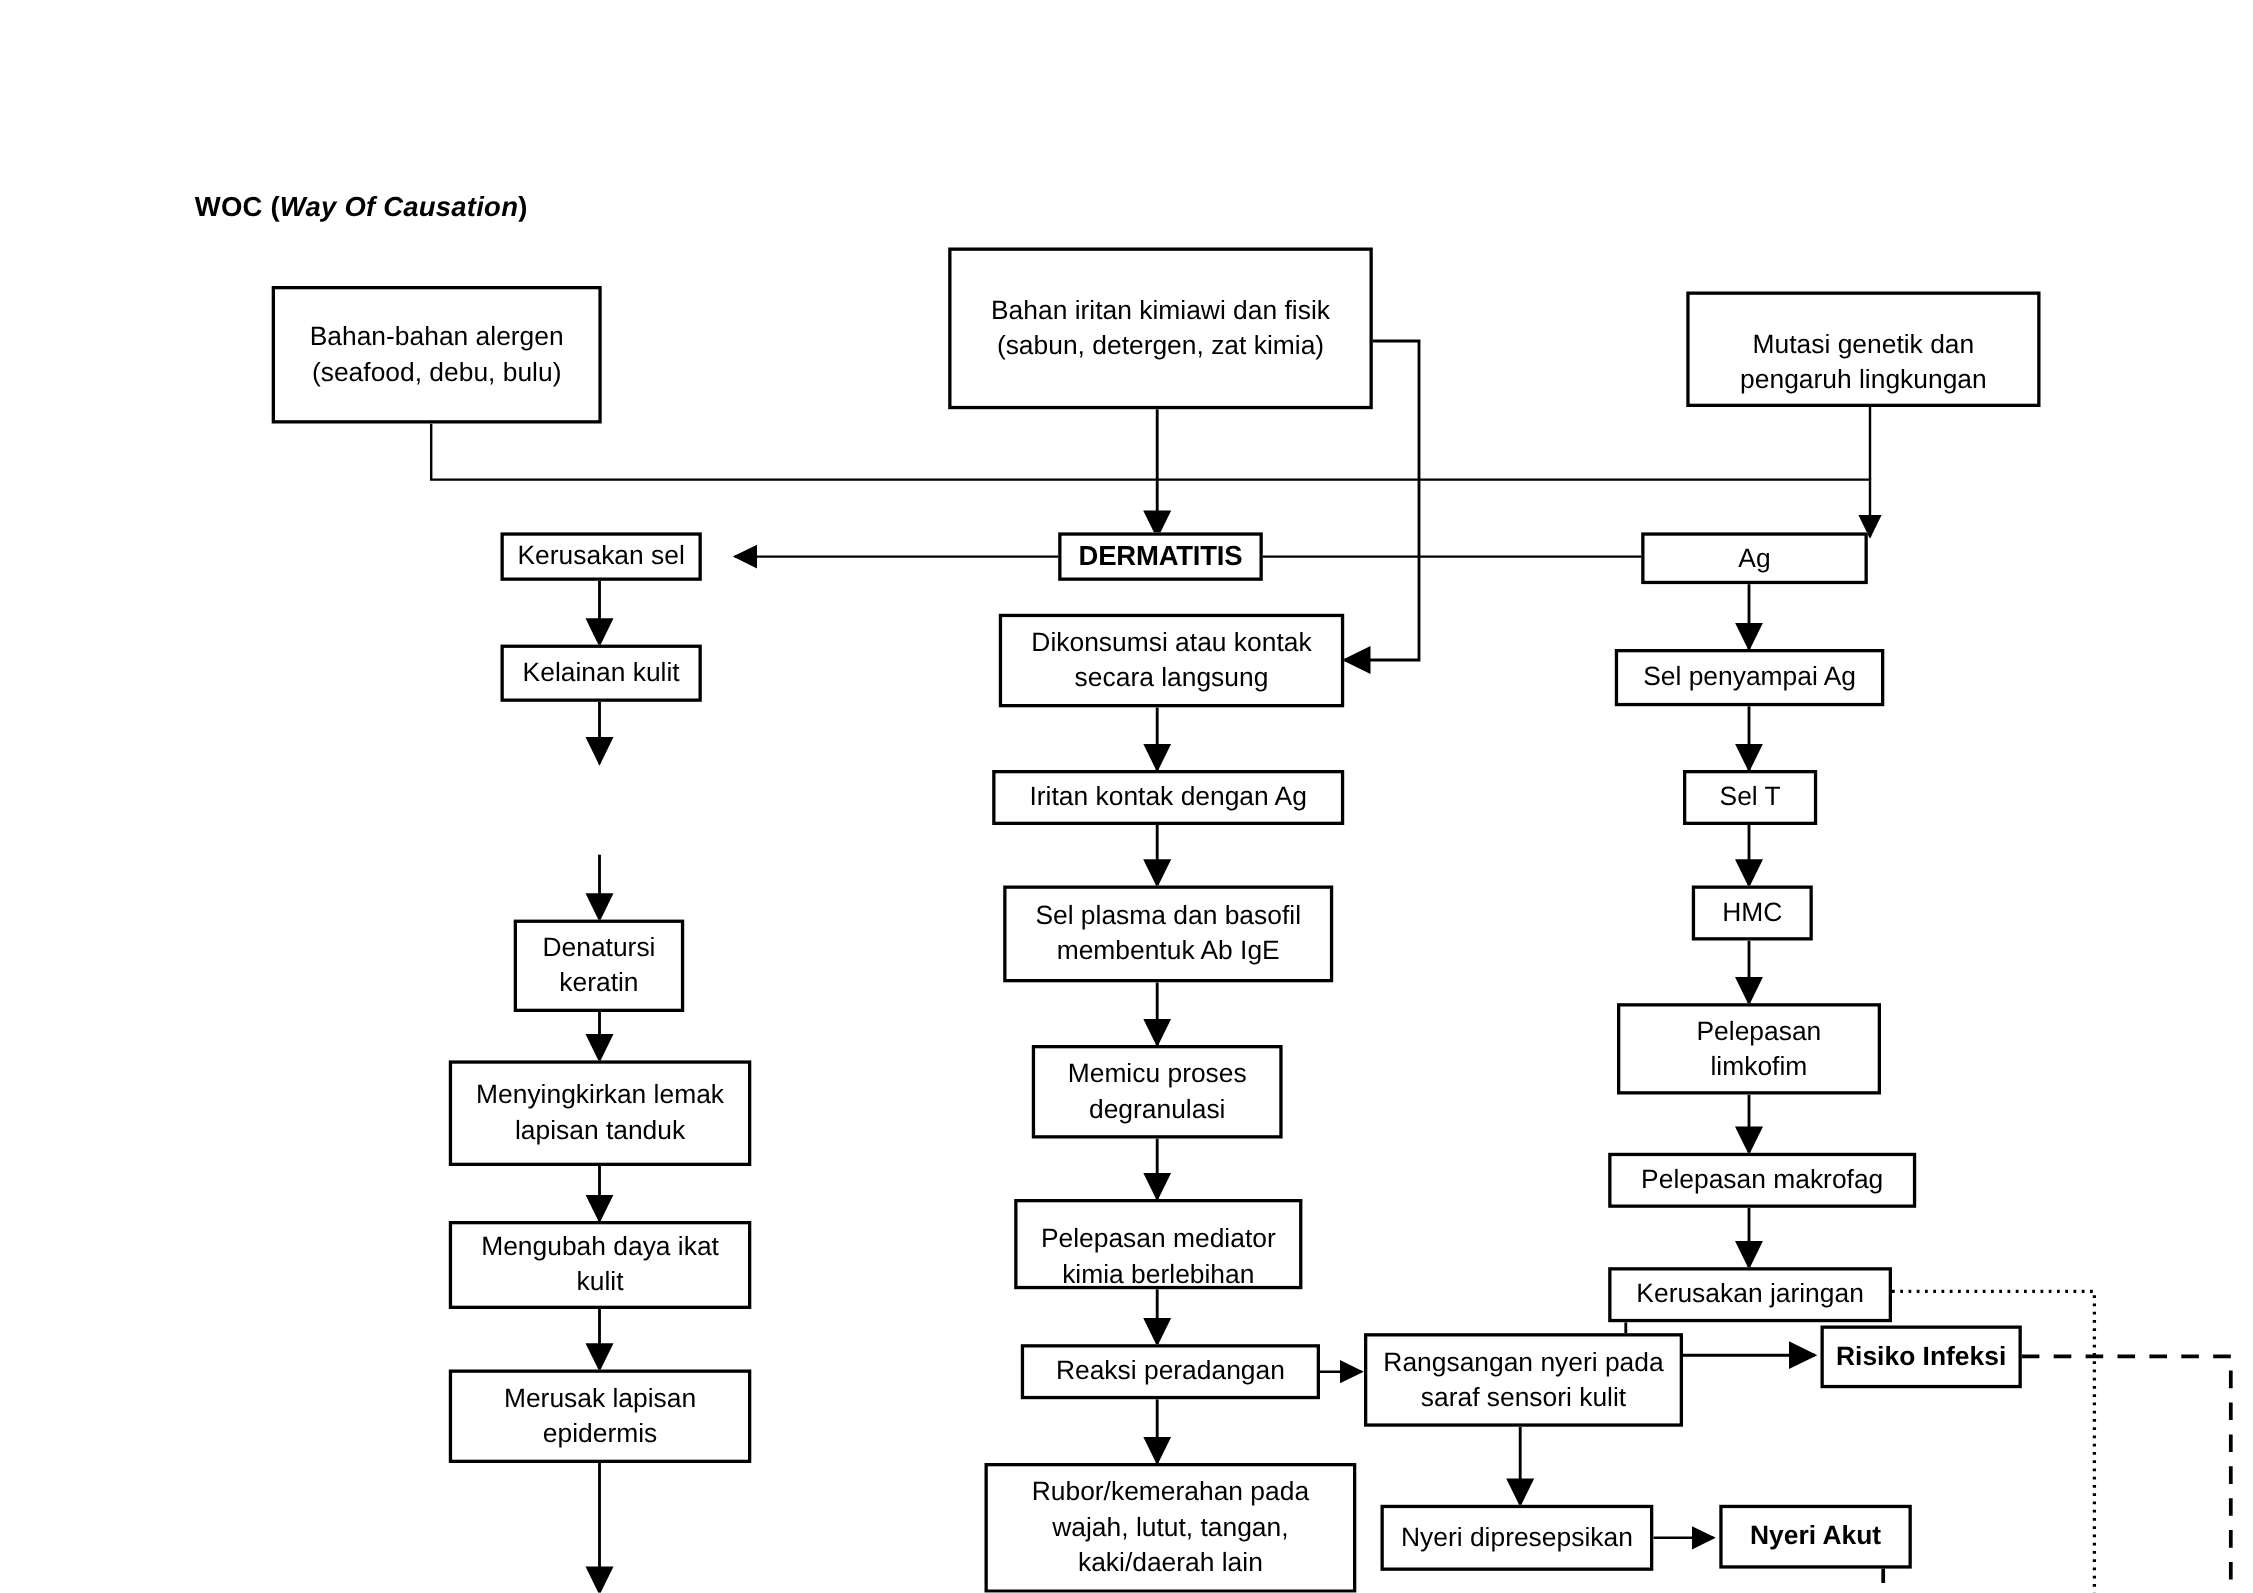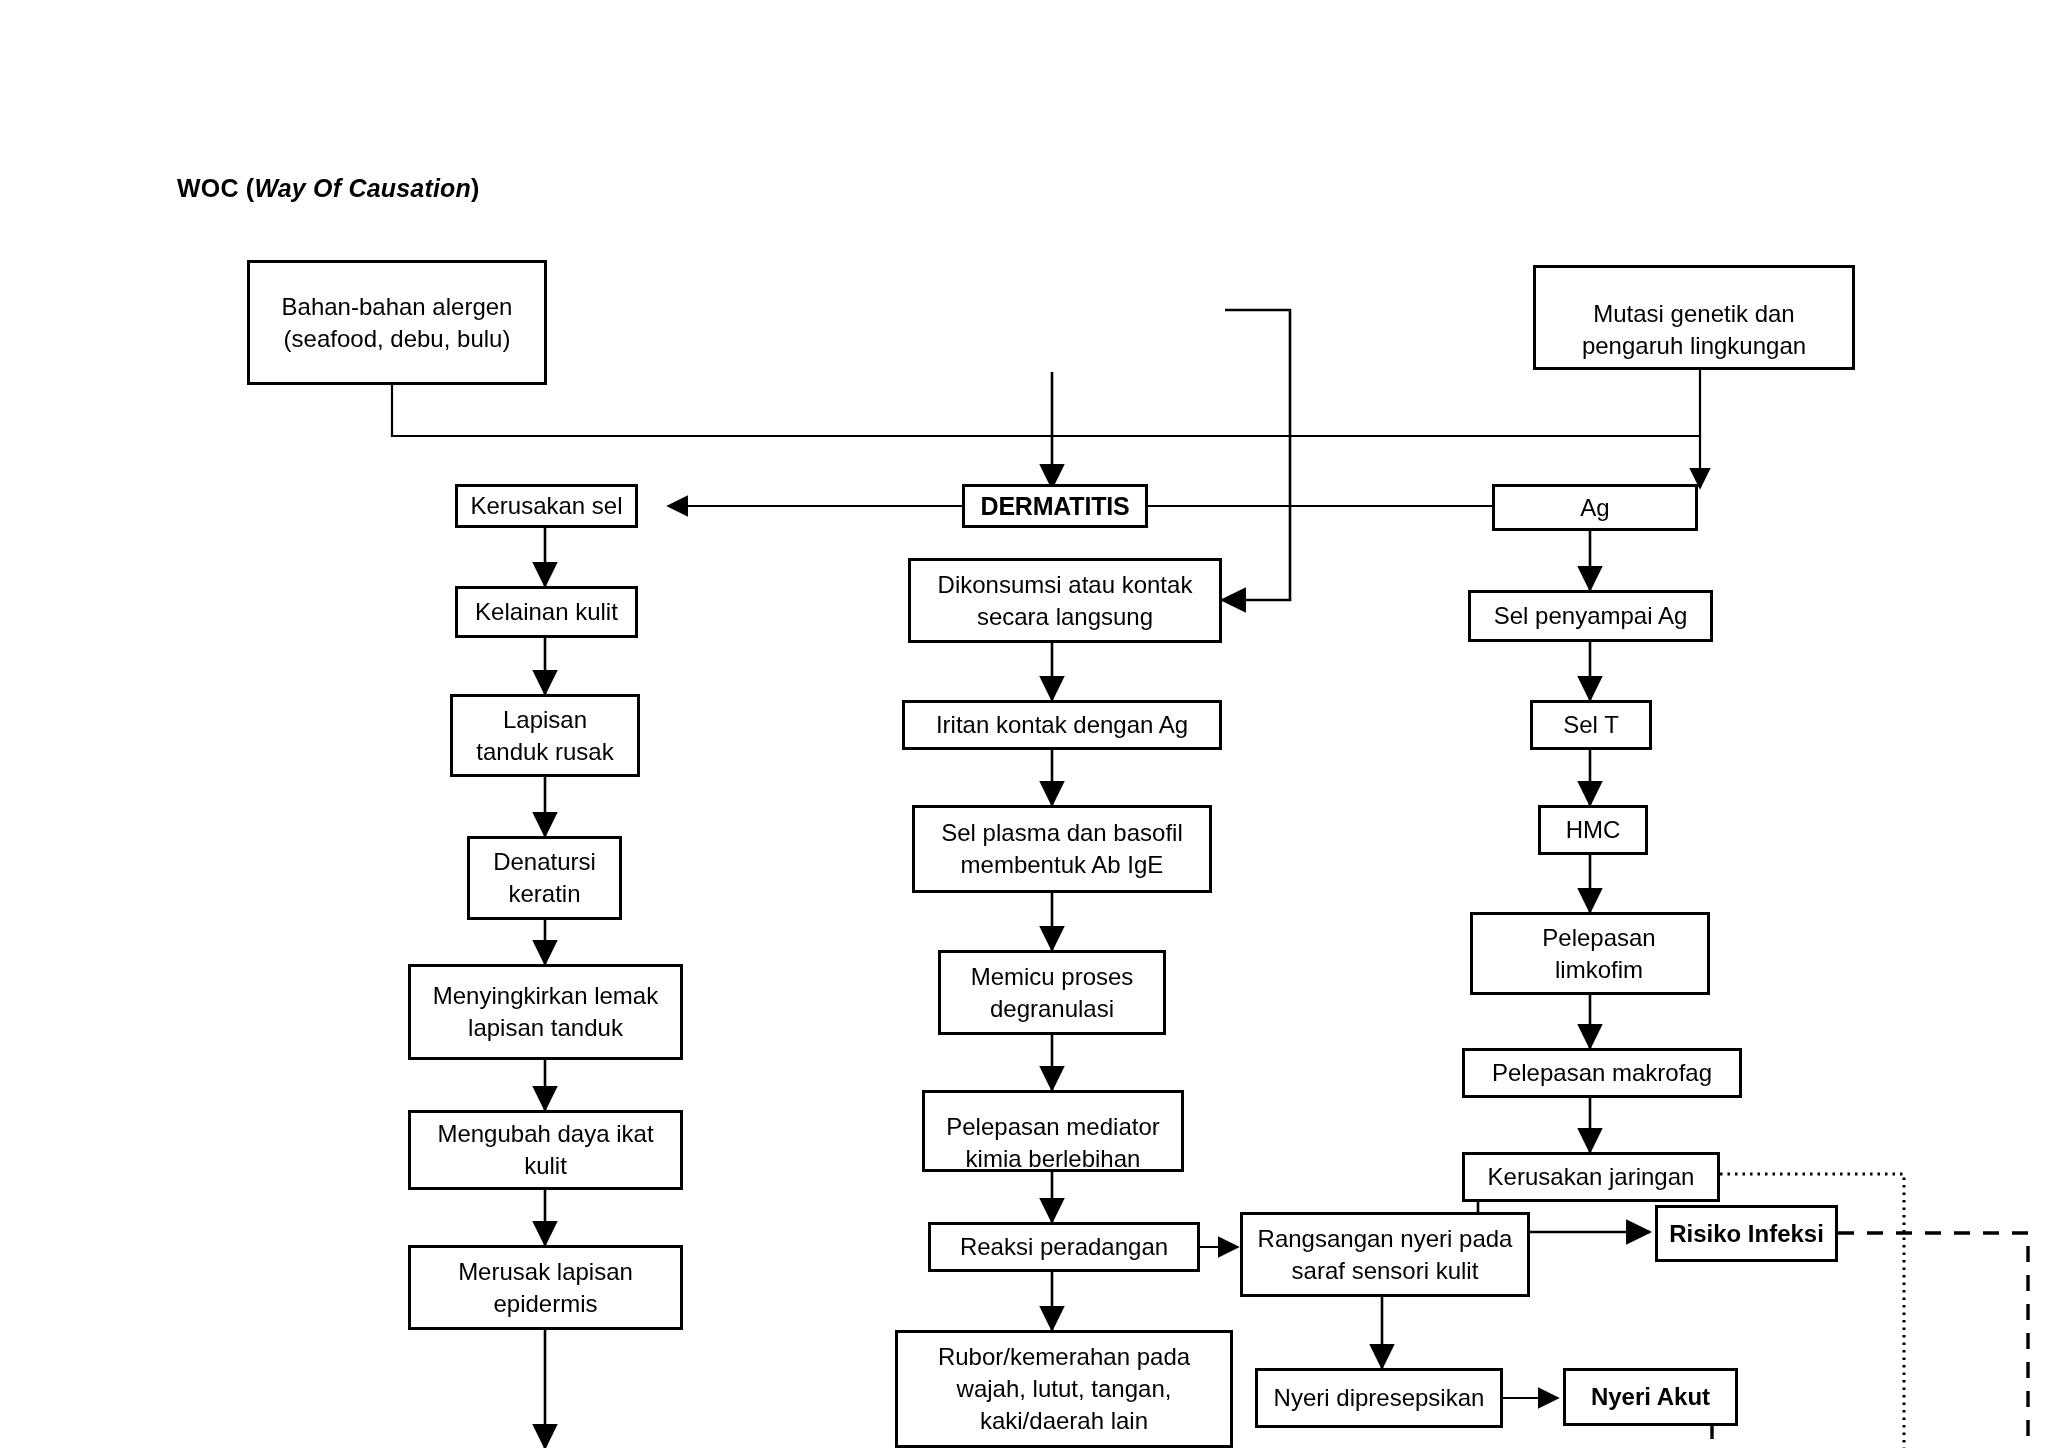--- a/index.html
+++ b/index.html
@@ -127,20 +127,24 @@
     <path class="wire dotted" d="M1720,1174 L1904,1174 L1904,1448"></path>
     <path class="wire dashed" d="M1838,1233 L2028,1233 L2028,1448"></path>
     <path class="wire dashed" d="M1712,1423 L1712,1448"></path>
   </svg>
 
   <div class="node" style="left:247px; top:260px; width:300px; height:125px;">
     <span style="white-space:pre-line;">Bahan-bahan alergen
 (seafood, debu, bulu)</span>
   </div>
 
+  <div class="node" style="left:862px; top:225px; width:386px; height:147px;">
+    <span style="white-space:pre-line;">Bahan iritan kimiawi dan fisik
+(sabun, detergen, zat kimia)</span>
+  </div>
 
   <div class="node" style="left:1533px; top:265px; width:322px; height:105px;">
     <span style="white-space:pre-line;margin-top:24px;">Mutasi genetik dan
 pengaruh lingkungan</span>
   </div>
 
   <div class="node" style="left:455px; top:484px; width:183px; height:44px;">
     <span>Kerusakan sel</span>
   </div>
 
@@ -149,24 +153,20 @@
   </div>
 
   <div class="node" style="left:1492px; top:484px; width:206px; height:47px;">
     <span>Ag</span>
   </div>
 
   <div class="node" style="left:455px; top:586px; width:183px; height:52px;">
     <span>Kelainan kulit</span>
   </div>
 
-  <div class="node" style="left:450px; top:694px; width:190px; height:83px;">
-    <span style="white-space:pre-line;">Lapisan
-tanduk rusak</span>
-  </div>
 
   <div class="node" style="left:467px; top:836px; width:155px; height:84px;">
     <span style="white-space:pre-line;">Denatursi
 keratin</span>
   </div>
 
   <div class="node" style="left:408px; top:964px; width:275px; height:96px;">
     <span style="white-space:pre-line;">Menyingkirkan lemak
 lapisan tanduk</span>
   </div>

